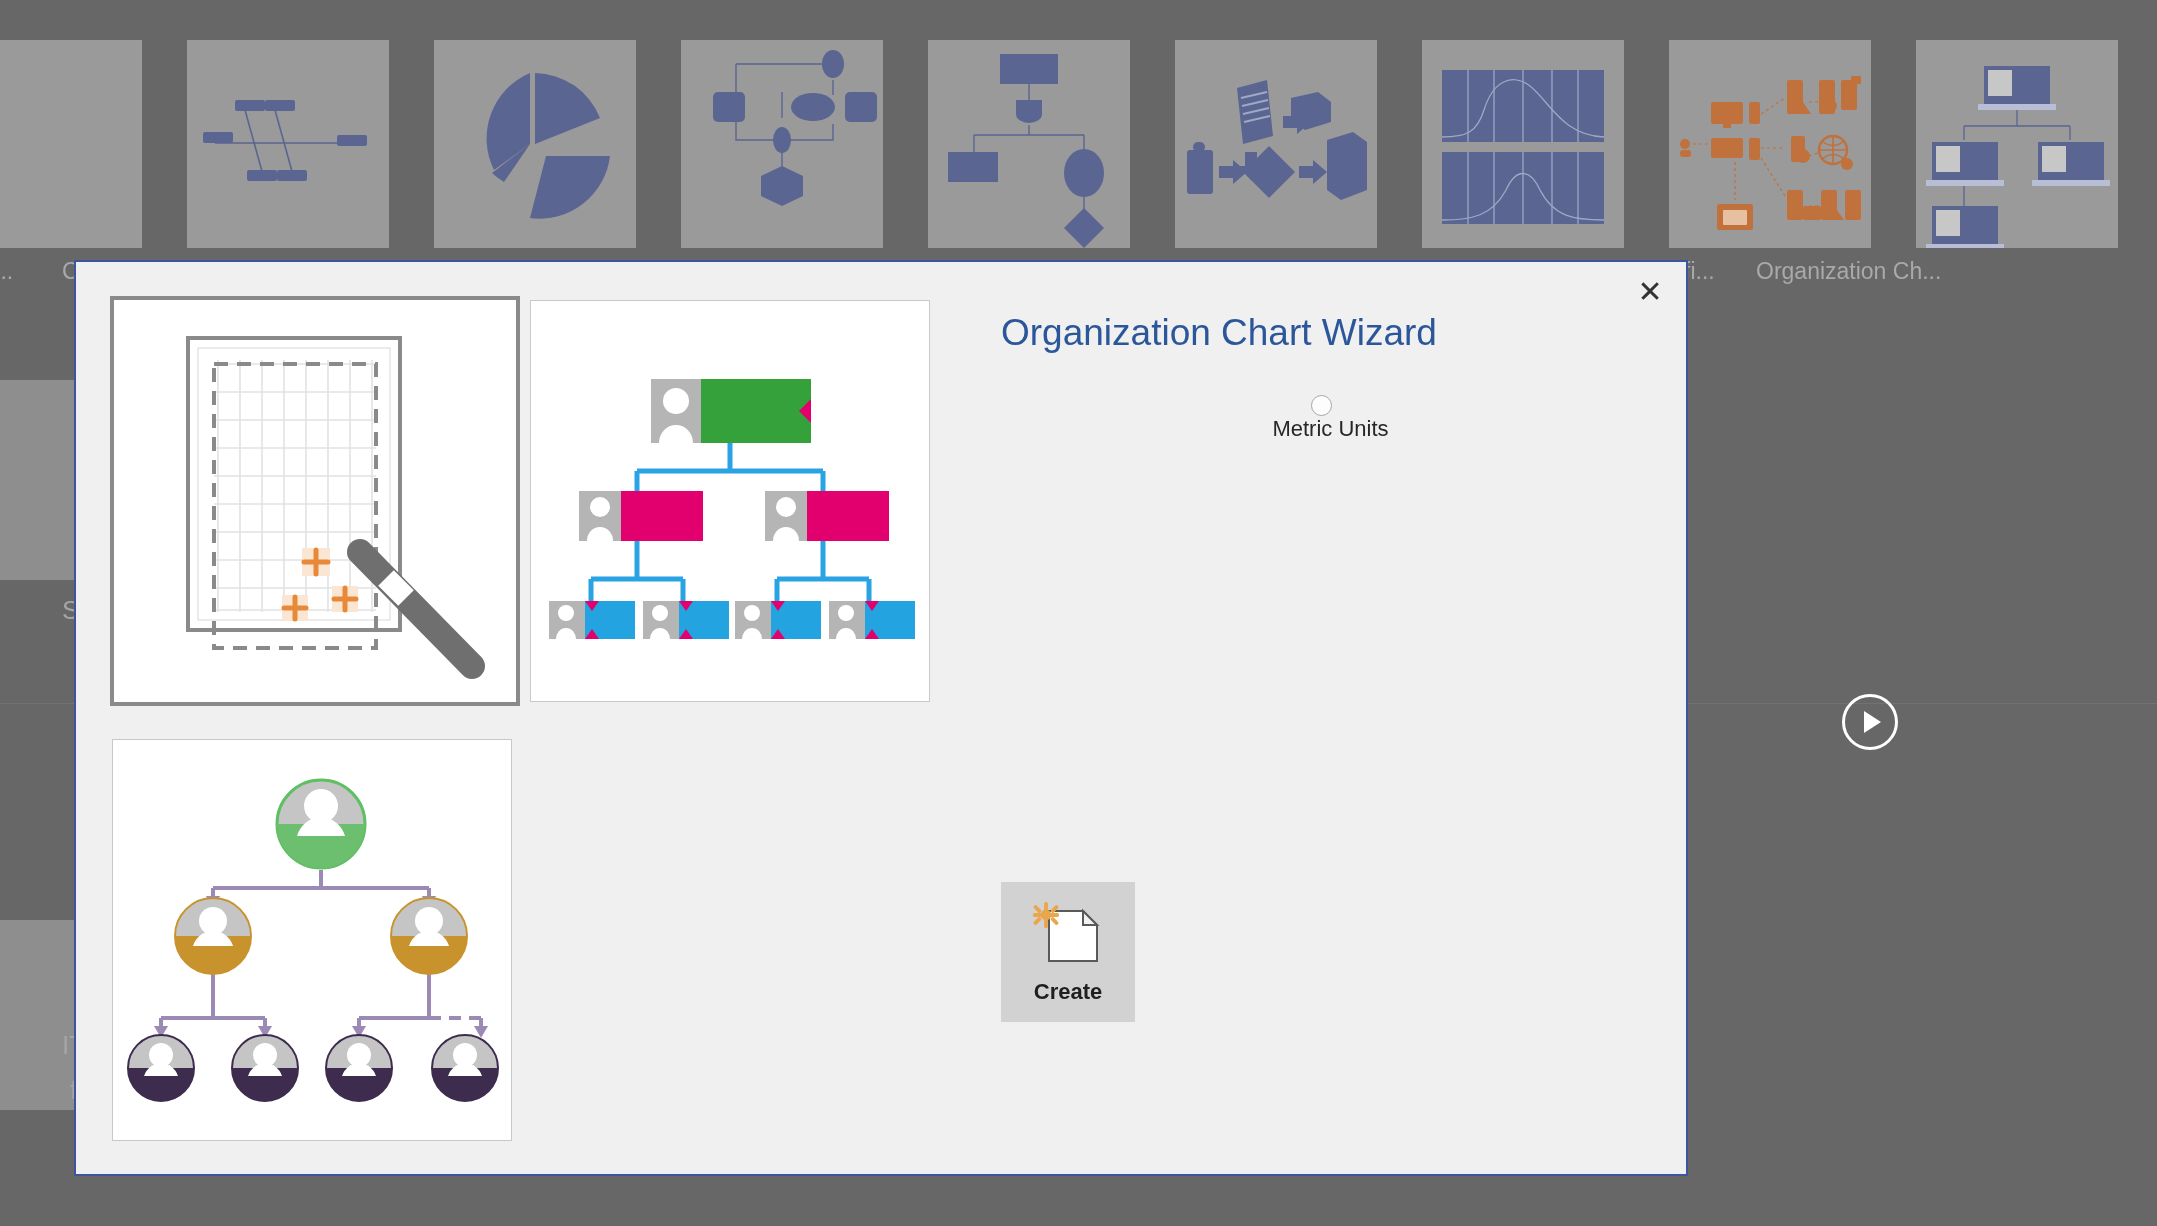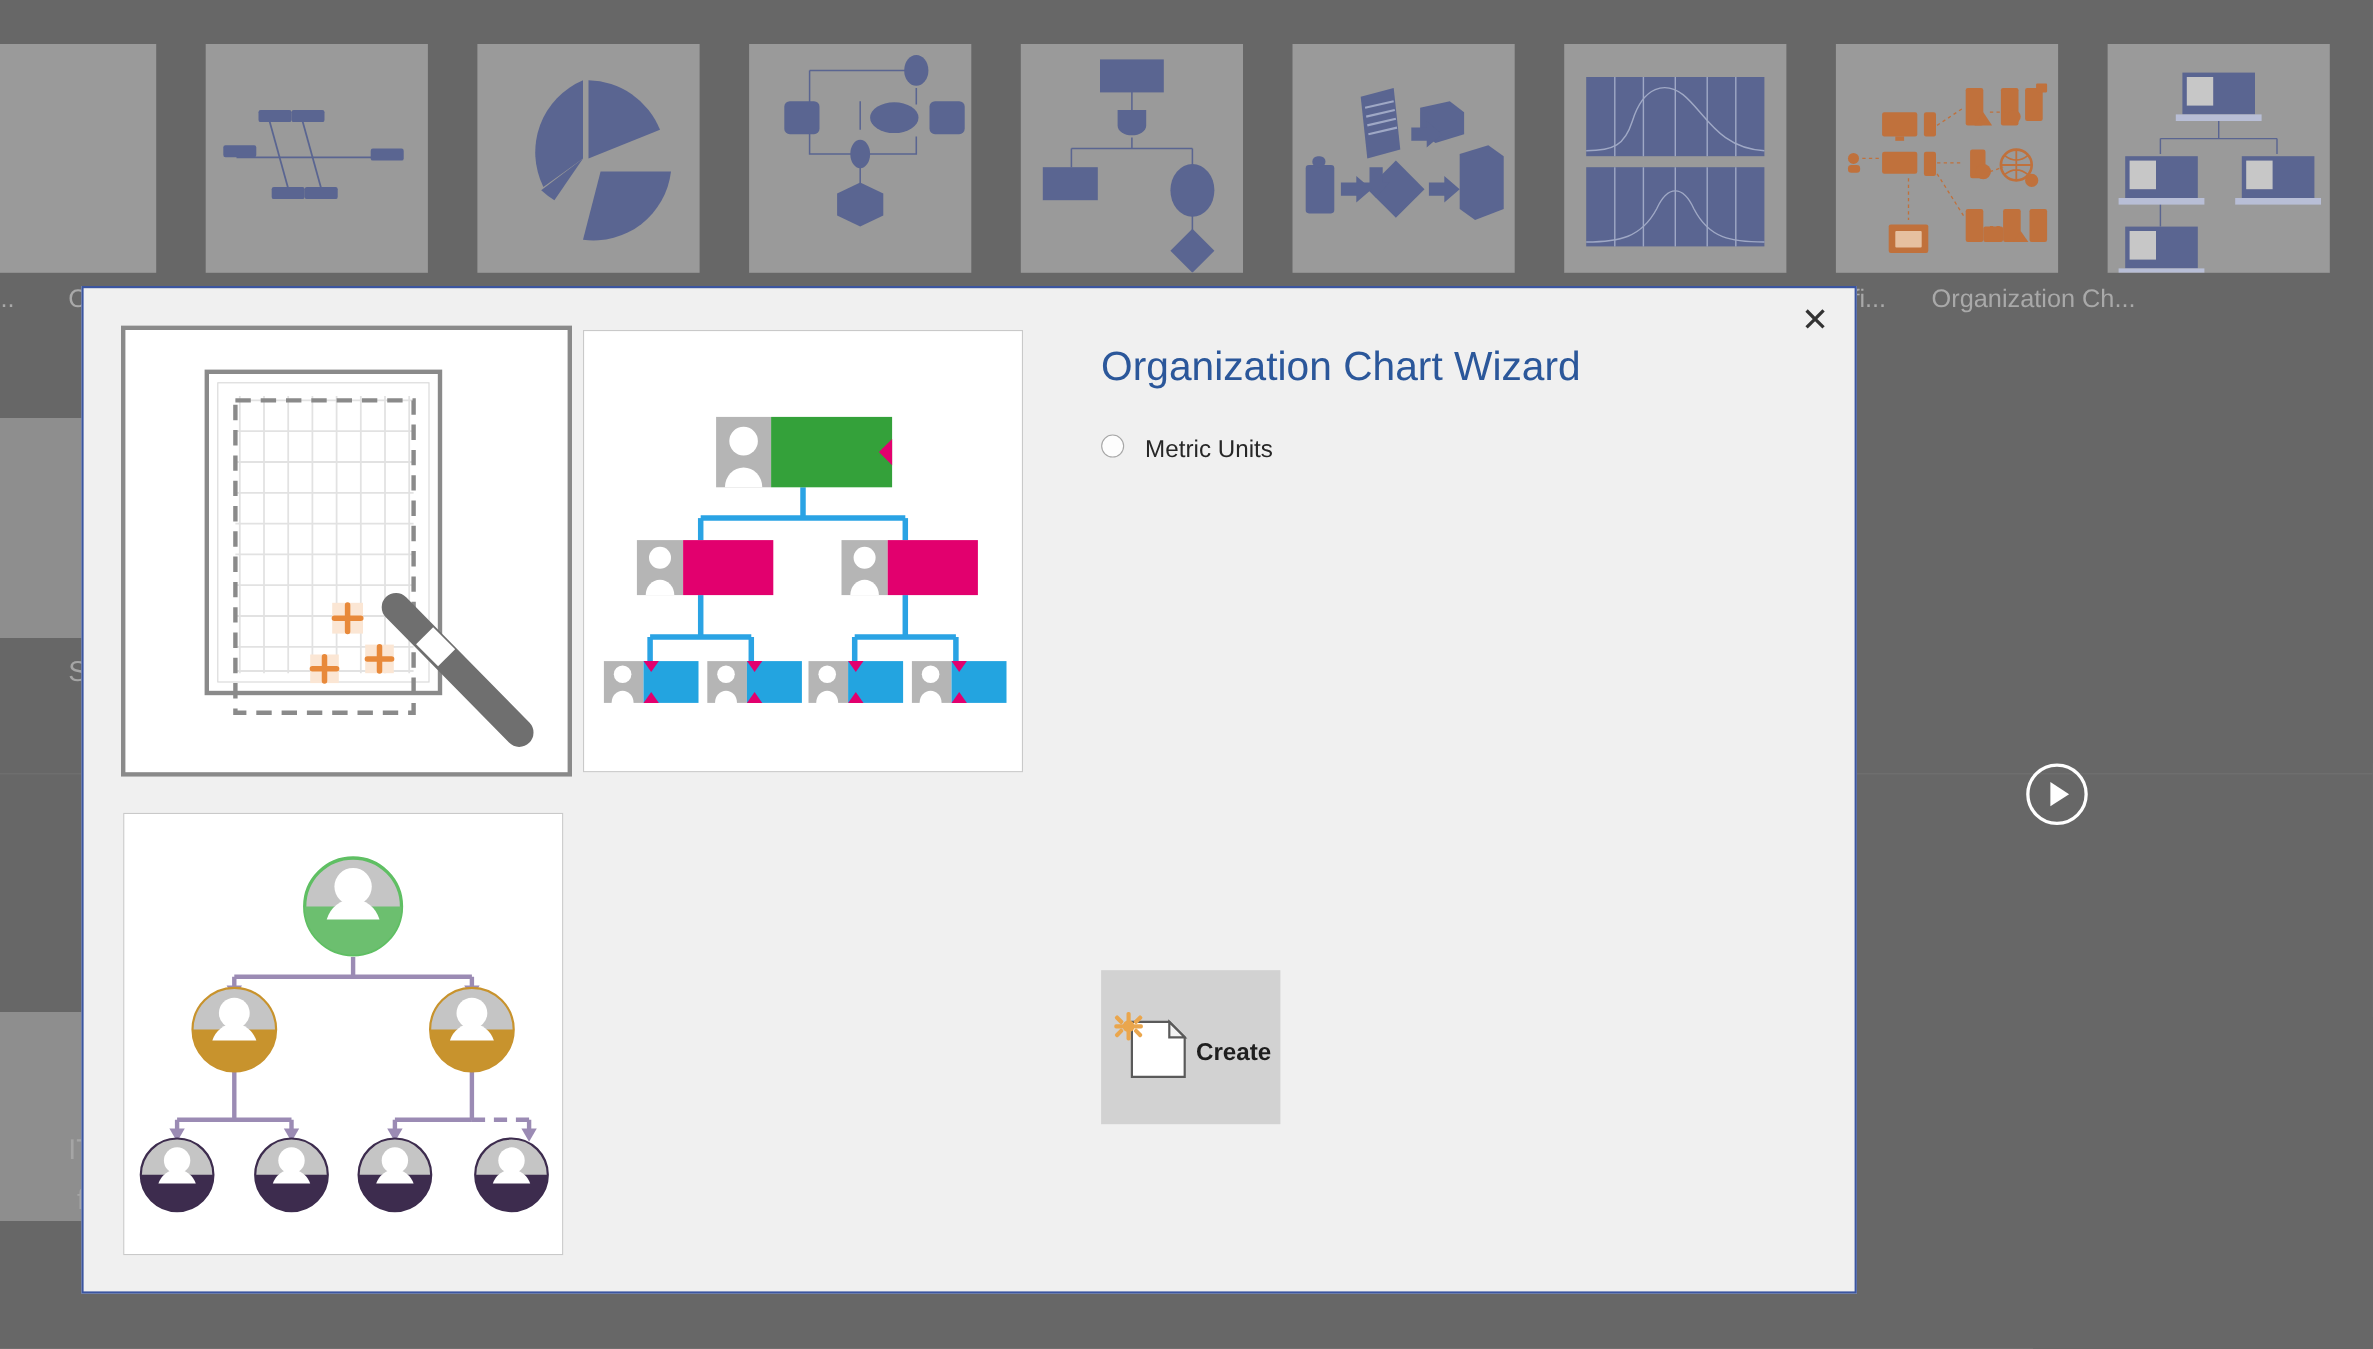--- a/index.html
+++ b/index.html
@@ -92,36 +92,36 @@
   .wiz-title {
     font-size: 37px; color: #2b579a; font-weight: normal;
     letter-spacing: 0px; line-height: 1.15;
   }
   .wiz-desc {
     margin-top: 28px;
     font-size: 21px; color: #3b3b3b; line-height: 1.42;
     width: 630px;
   }
   .radio-group { margin-top: 40px; }
-  .radio-row { display: flex; height: 44px; cursor: pointer; }
+  .radio-row { display: flex; align-items: center; height: 44px; cursor: pointer; flex-direction: column; }
   .radio {
     width: 21px; height: 21px; border-radius: 50%;
     border: 1.5px solid #a6a6a6; background: #fdfdfd;
     display: flex; align-items: center; justify-content: center;
     flex: 0 0 auto;
   }
   .radio .dot { width: 11px; height: 11px; border-radius: 50%; background: #767676; display: none; }
   .radio.checked .dot { display: block; }
   .radio-label { margin-left: 19px; font-size: 22px; color: #272727; }
 
   .create-btn {
     position: absolute; left: 925px; top: 620px;
-    width: 163px; height: 140px;
+    width: 134px; height: 140px;
     background: #d2d2d2;
-    display: flex; flex-direction: row; align-items: center; justify-content: center;
+    display: flex; flex-direction: column; align-items: center; justify-content: center;
     cursor: pointer;
   }
   .create-label { font-size: 22px; color: #1f1f1f; font-weight: bold; margin-top: 10px; }
 
   svg { display: block; }
 </style>
 </head>
 <body>
 
 <div id="root">

